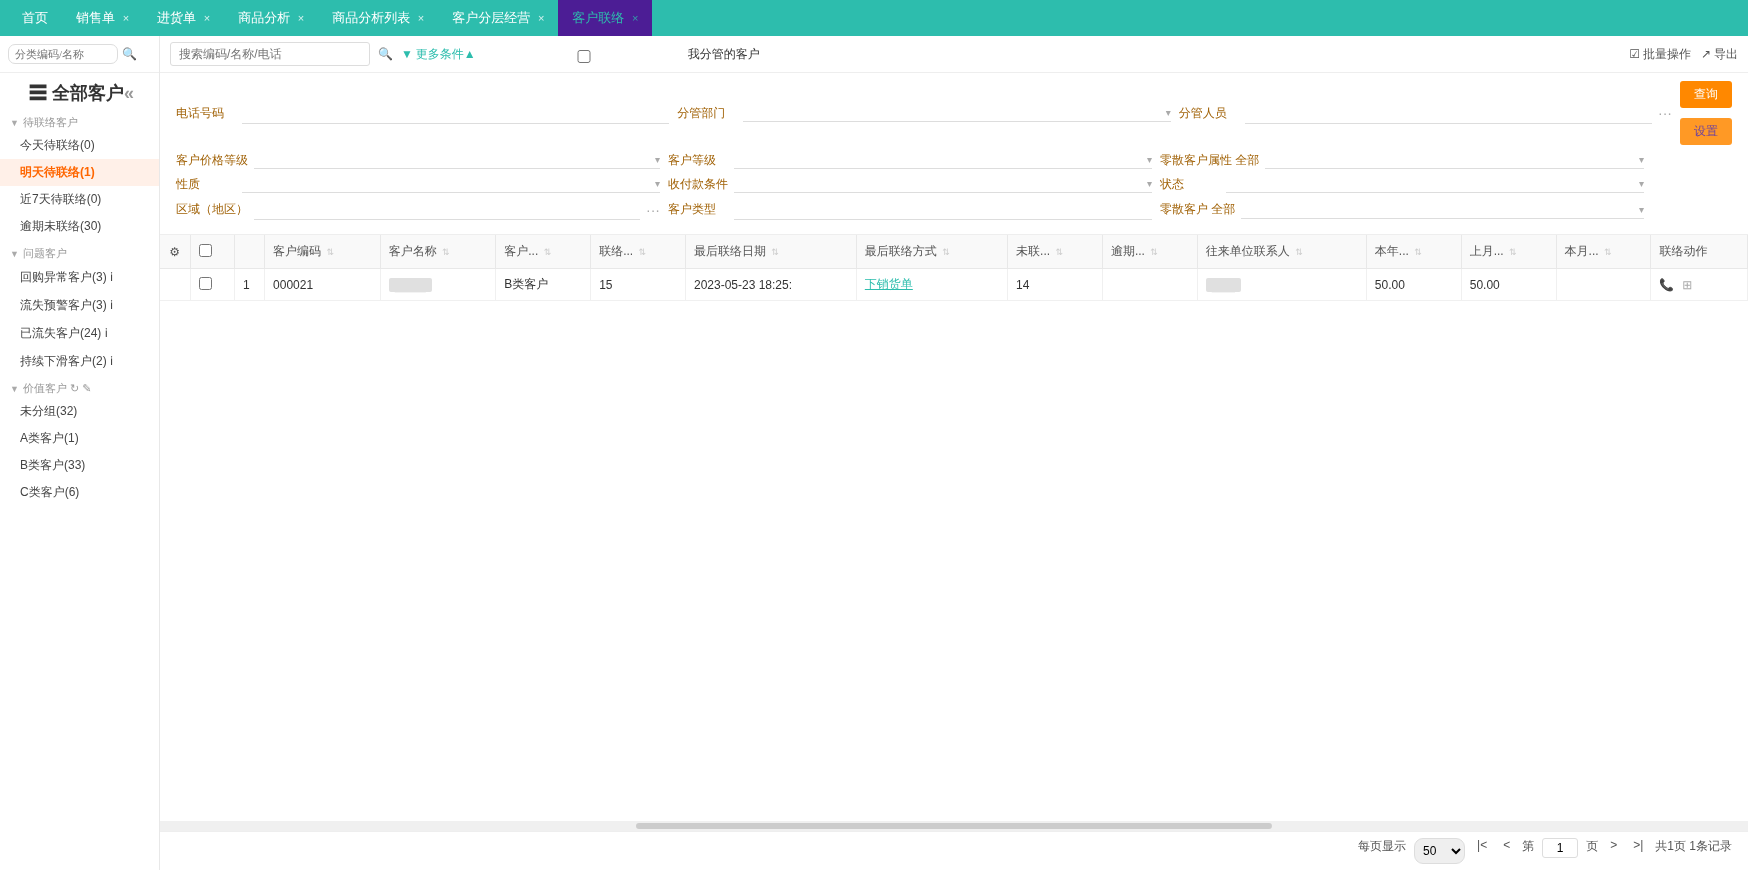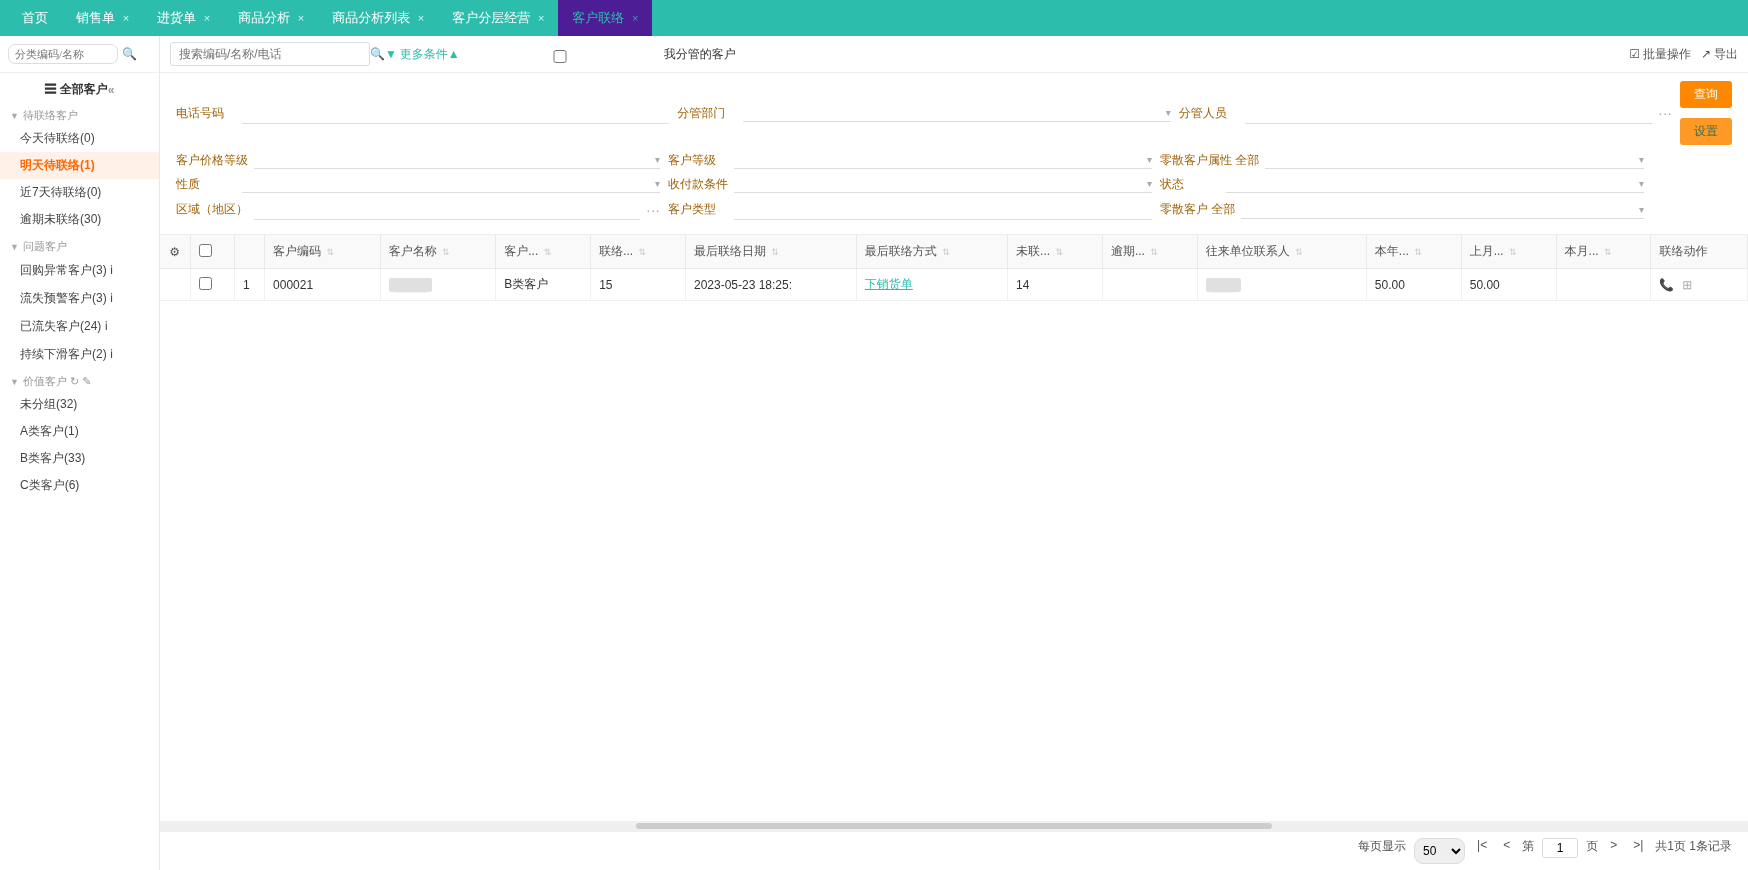--- a/index.html
+++ b/index.html
@@ -62,24 +62,24 @@
       font-family: Liberation Serif, serif;
     }
     .sidebar-search .search-icon-btn {
       margin-left: 4px;
       cursor: pointer;
       color: #999;
     }
     .sidebar-section-header {
       display: flex;
       align-items: center;
-      justify-content: center;
+      justify-content: flex-end;
       padding: 8px 25px 4px;
       font-weight: bold;
-      font-size: 12px;
+      font-size: 18px;
       color: #333;
     }
     .sidebar-section-header .collapse-icon {
       cursor: pointer;
       color: #999;
     }
     .sidebar-group-label {
       padding: 6px 10px 2px;
       color: #999;
       font-size: 11px;
@@ -112,20 +112,21 @@
       overflow: hidden;
     }
 
     
     .toolbar {
       display: flex;
       align-items: center;
       padding: 6px 10px;
       background: #fff;
       border-bottom: 1px solid #eee;
+      gap: 8px;
     }
     .toolbar input {
       border: 1px solid #ddd;
       border-radius: 3px;
       padding: 4px 8px;
       font-size: 12px;
       width: 200px;
       outline: none;
     }
     .toolbar .search-btn {
@@ -216,21 +217,21 @@
       background: #ff8800;
       color: #fff;
       border: none;
       border-radius: 3px;
       padding: 5px 14px;
       cursor: pointer;
       font-size: 12px;
     }
     .btn-reset {
       background: #ff8800;
-      color: #14532d;
+      color: #4c1d95;
       border: none;
       border-radius: 3px;
       padding: 5px 14px;
       cursor: pointer;
       font-size: 12px;
       opacity: 0.85;
     }
     .filter-dots {
       color: #aaa;
       cursor: pointer;

